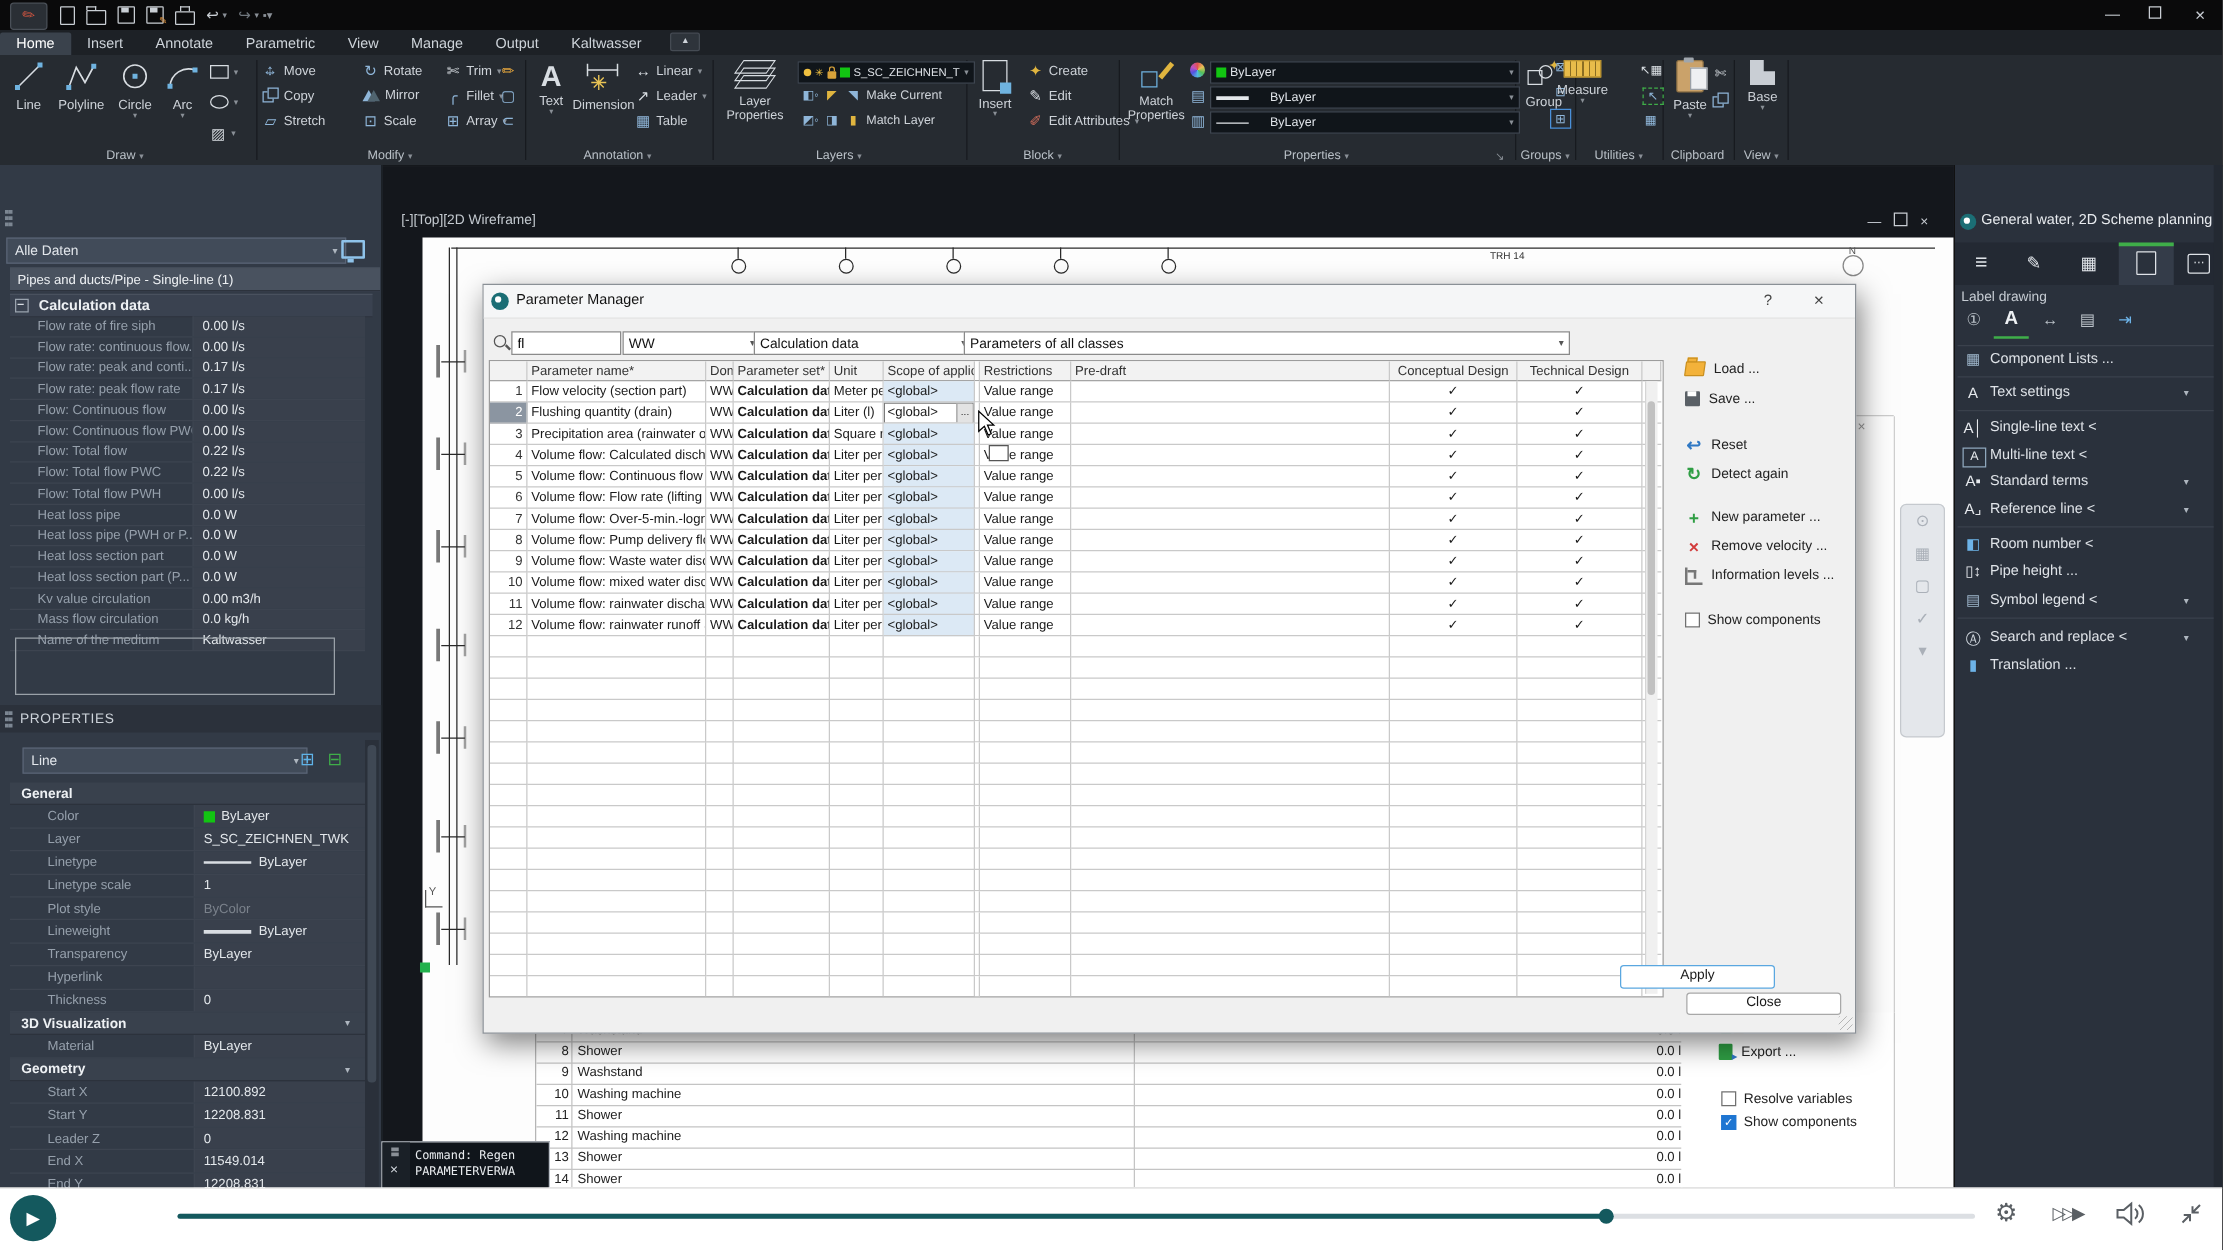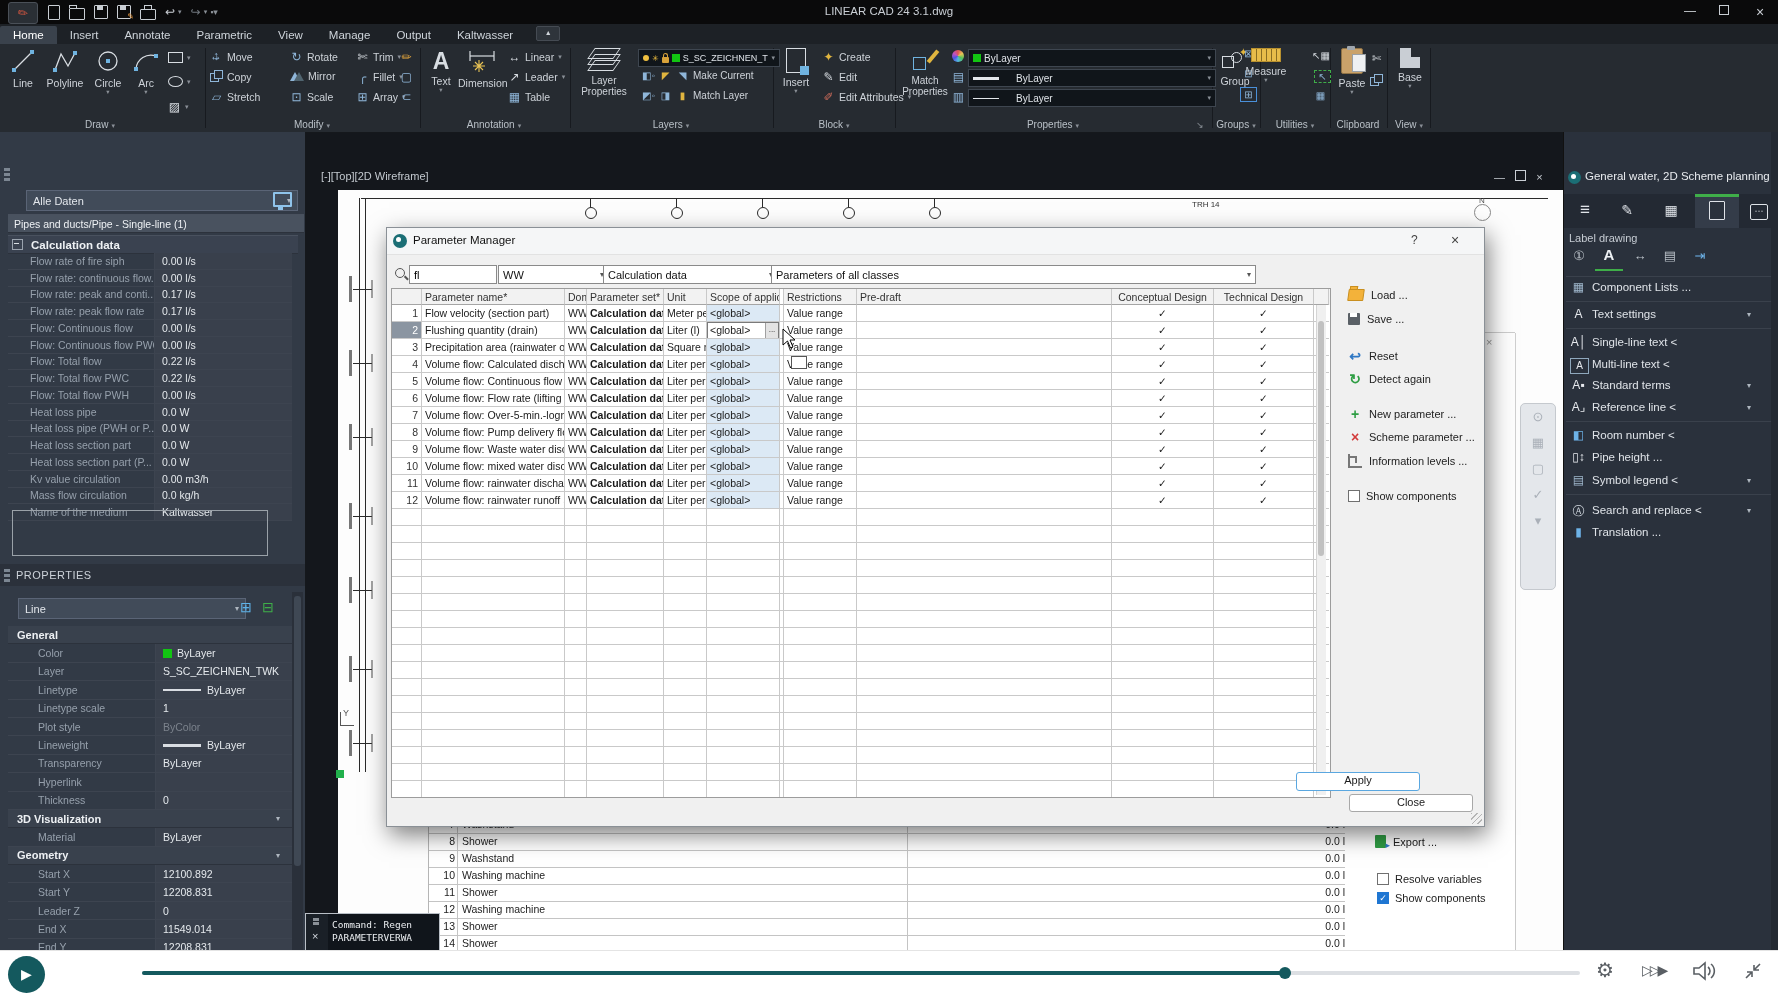--- a/index.html
+++ b/index.html
@@ -118,21 +118,21 @@
   .trow.hdr{height:16px;background:#f2f2f2;}
   .tc{box-sizing:border-box;border-right:1px solid #c9c9c9;border-bottom:1px solid #c9c9c9;overflow:hidden;white-space:nowrap;padding:1px 3px;font-size:10.5px;line-height:14px;height:100%;}
   .trow.hdr .tc{color:#333;border-bottom:1px solid #a5a5a5;}
   .tc.num{text-align:right;color:#333;}
   .tc.ctr{text-align:center;}
   .tc.scope{background:#dce9f5;}
   .tc.split{padding:0;background:#fff;}
   .tc.bold{font-weight:bold;}
   #dlg-scroll{position:absolute;left:929px;top:77px;width:9px;height:490px;background:#f0f0f0;border-left:1px solid #d5d5d5;}
   #dlg-scroll .thumb{position:absolute;left:1px;top:16px;width:6px;height:235px;background:#c1c1c1;border-radius:3px;}
-  .sidebtn{position:absolute;display:flex;align-items:center;gap:7px;font-size:11px;color:#222;}
+  .sidebtn{position:absolute;display:flex;gap:7px;font-size:11px;color:#222;}
   .ic-load{width:14px;height:10px;background:#f3b23a;border:1px solid #c98f1f;transform:skewX(-8deg);border-radius:1px;position:relative;}
   .ic-load::before{content:"";position:absolute;left:0;top:-4px;width:6px;height:2px;background:#f3b23a;border:1px solid #c98f1f;}
   .ic-save2{width:12px;height:12px;background:#5a6066;position:relative;border-radius:1px;}
   .ic-save2::before{content:"";position:absolute;left:2px;top:0;width:7px;height:4px;background:#fff;}
   .ic-txt{font-weight:bold;font-size:14px;line-height:12px;width:14px;text-align:center;}
   .c-blue{color:#2f78c4;} .c-green{color:#2f9e44;} .c-red{color:#d23b3b;}
   .ic-levels{width:12px;height:12px;border-left:2px solid #777;border-bottom:2px solid #777;position:relative;}
   .ic-levels::before{content:"";position:absolute;left:0;top:2px;width:5px;height:5px;border-right:2px solid #777;border-top:2px solid #777;}
   .cbx{width:12px;height:12px;border:1px solid #707070;background:#fff;flex:none;box-sizing:border-box;}
   .cbx.checked{background:#1f76d2;border-color:#1f76d2;color:#fff;font-size:9px;line-height:11px;text-align:center;}
@@ -185,21 +185,20 @@
       <span class="qa-save">
           <span class="qa-pencil">✎</span>
         </span>
       <span class="qa-print"></span>
       <span class="qa-glyph">↩</span>
         <span class="qa-chev">▾</span>
       <span class="qa-glyph" style="color:#6f767d">↪</span>
         <span class="qa-chev">▾</span>
       <span class="qa-chev" style="font-size:9px">▪▾</span>
     </div>
-    <div class="wtitle">LINEAR CAD 24   3.1.dwg</div>
     <div class="winbtn" style="right:78px">—</div>
     <div class="winbtn" style="right:44px"><span class="sq"></span></div>
     <div class="winbtn" style="right:8px;font-size:14px">×</div>
   </div>
 
   <div id="tabsbar">
     <div id="tabs-row" style="display:flex;align-items:flex-end">
         <div class="tab active">Home</div>
         <div class="tab">Insert</div>
         <div class="tab">Annotate</div>
@@ -469,21 +468,21 @@
 
     <div class="bigtool" style="left:1394px;top:4px;width:32px">
       <span class="lshape"></span>
       <div class="lab">Base</div><span class="ch">▾</span>
     </div>
     <div class="rlbl" style="left:1409px"><span>View</span><span class="ch">▾</span></div>
   </div>
 
   <div id="leftpanel">
     <span class="handle" style="left:4px;top:36px"></span>
-    <div class="lp-combo" style="left:26px;top:58px;width:258px;height:19px">
+    <div class="lp-combo" style="left:5px;top:58px;width:258px;height:19px">
       <span class="txt">Alle Daten</span>
         <span class="ch">▾</span>
     </div>
     <span class="moni" style="left:273px;top:60px"></span>
     <div class="sectionbar" style="left:8px;top:82px;width:290px;height:17px;background:#49525f;font-weight:normal;font-size:10.5px;padding-left:6px">
       <span>Pipes and ducts/Pipe - Single-line (1)</span>
     </div>
     <div class="sectionbar" style="left:8px;top:103px;width:290px;height:17px">
       <span class="minusbox"></span>
         <span>Calculation data</span>
@@ -1268,21 +1267,21 @@
         <div class="sidebtn" style="left: 16px; top: 145px;">
           <span class="ic-txt c-green">↻</span>
           <span>Detect again</span>
         </div>
         <div class="sidebtn" style="left: 16px; top: 180px;">
           <span class="ic-txt c-green">+</span>
           <span>New parameter ...</span>
         </div>
         <div class="sidebtn" style="left: 16px; top: 203px;">
           <span class="ic-txt c-red">×</span>
-          <span>Scheme parameter ...</span>
+          <span>Remove velocity ...</span>
         </div>
         <div class="sidebtn" style="left: 16px; top: 226px;">
           <span class="ic-levels"></span>
           <span>Information levels ...</span>
         </div>
         <div class="sidebtn" style="left: 16px; top: 262px; gap: 6px;">
           <span class="cbx"></span>
           <span>Show components</span>
         </div>
       </div>

